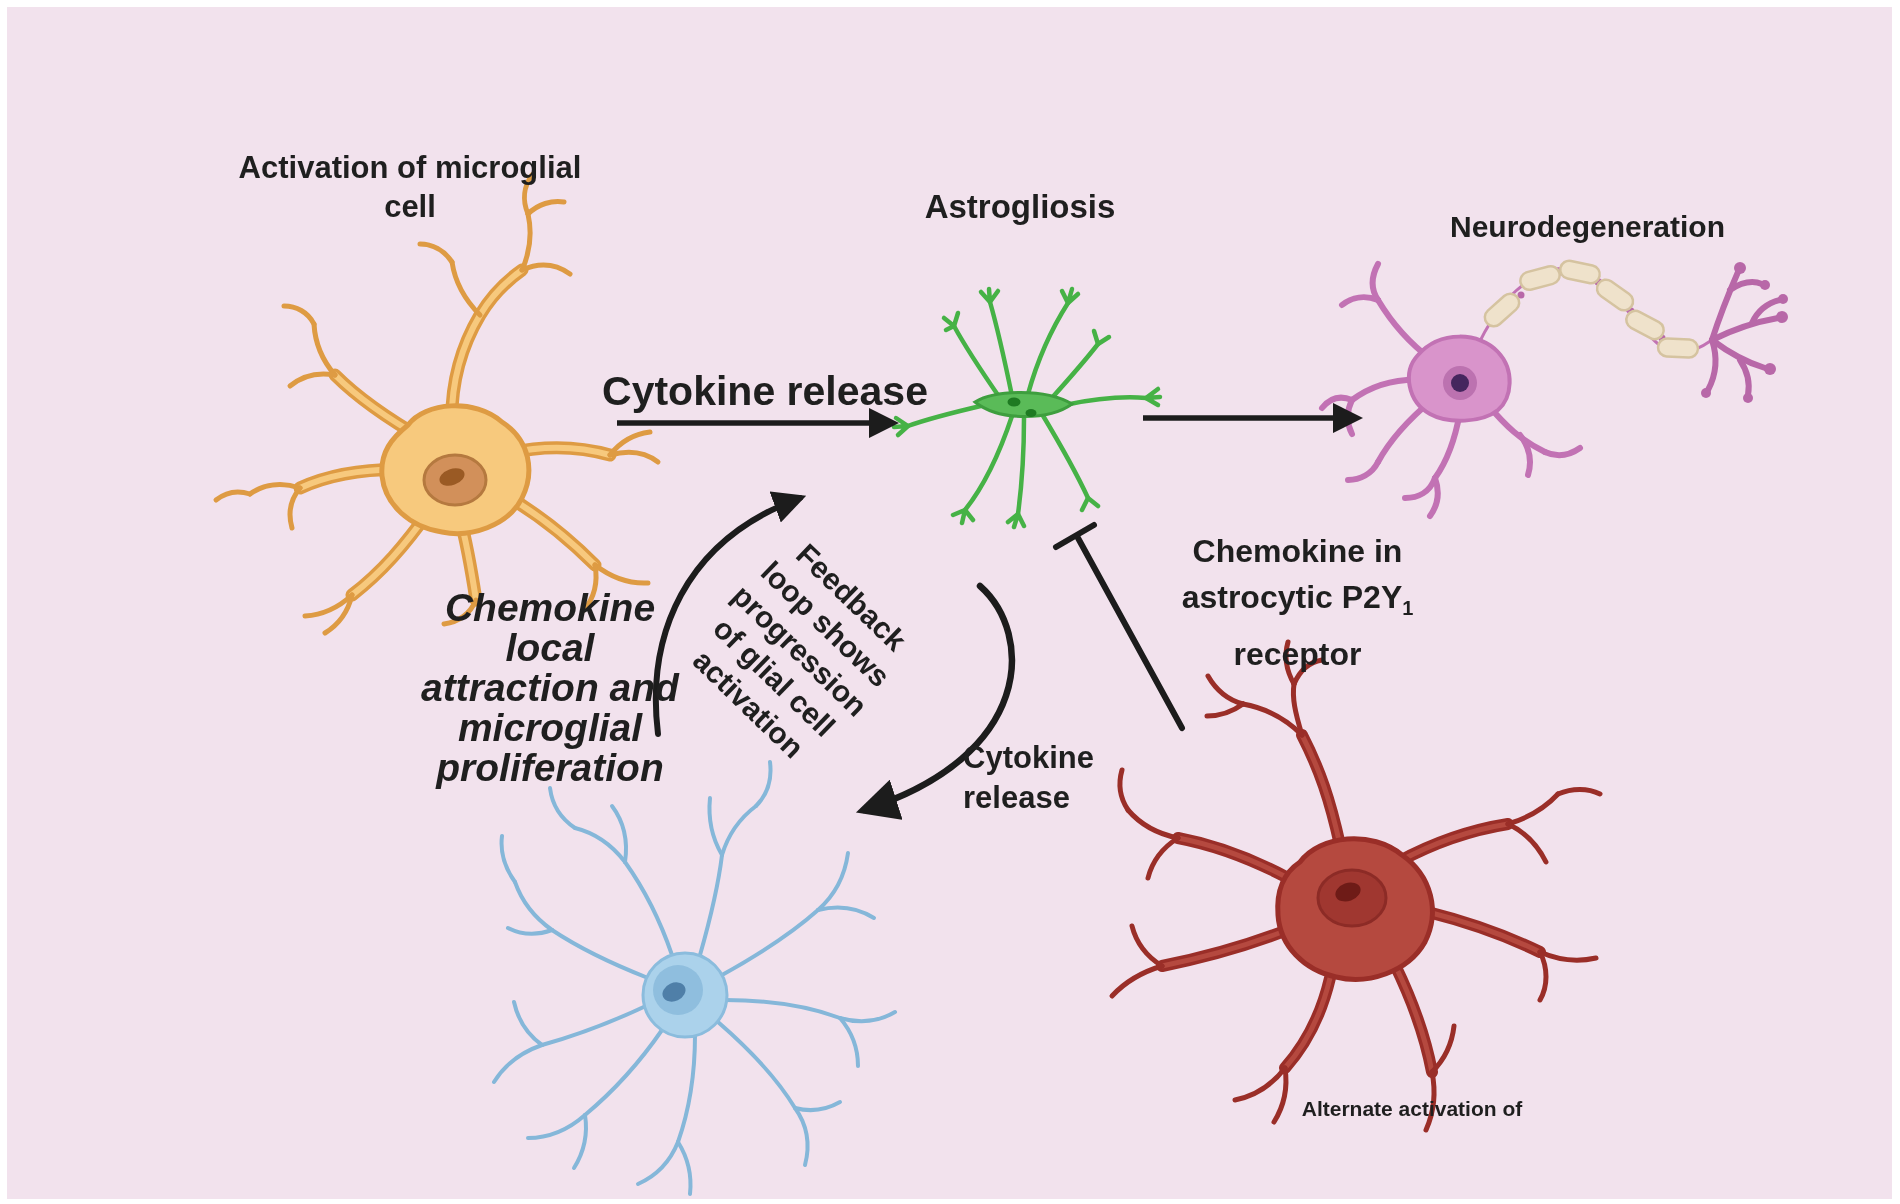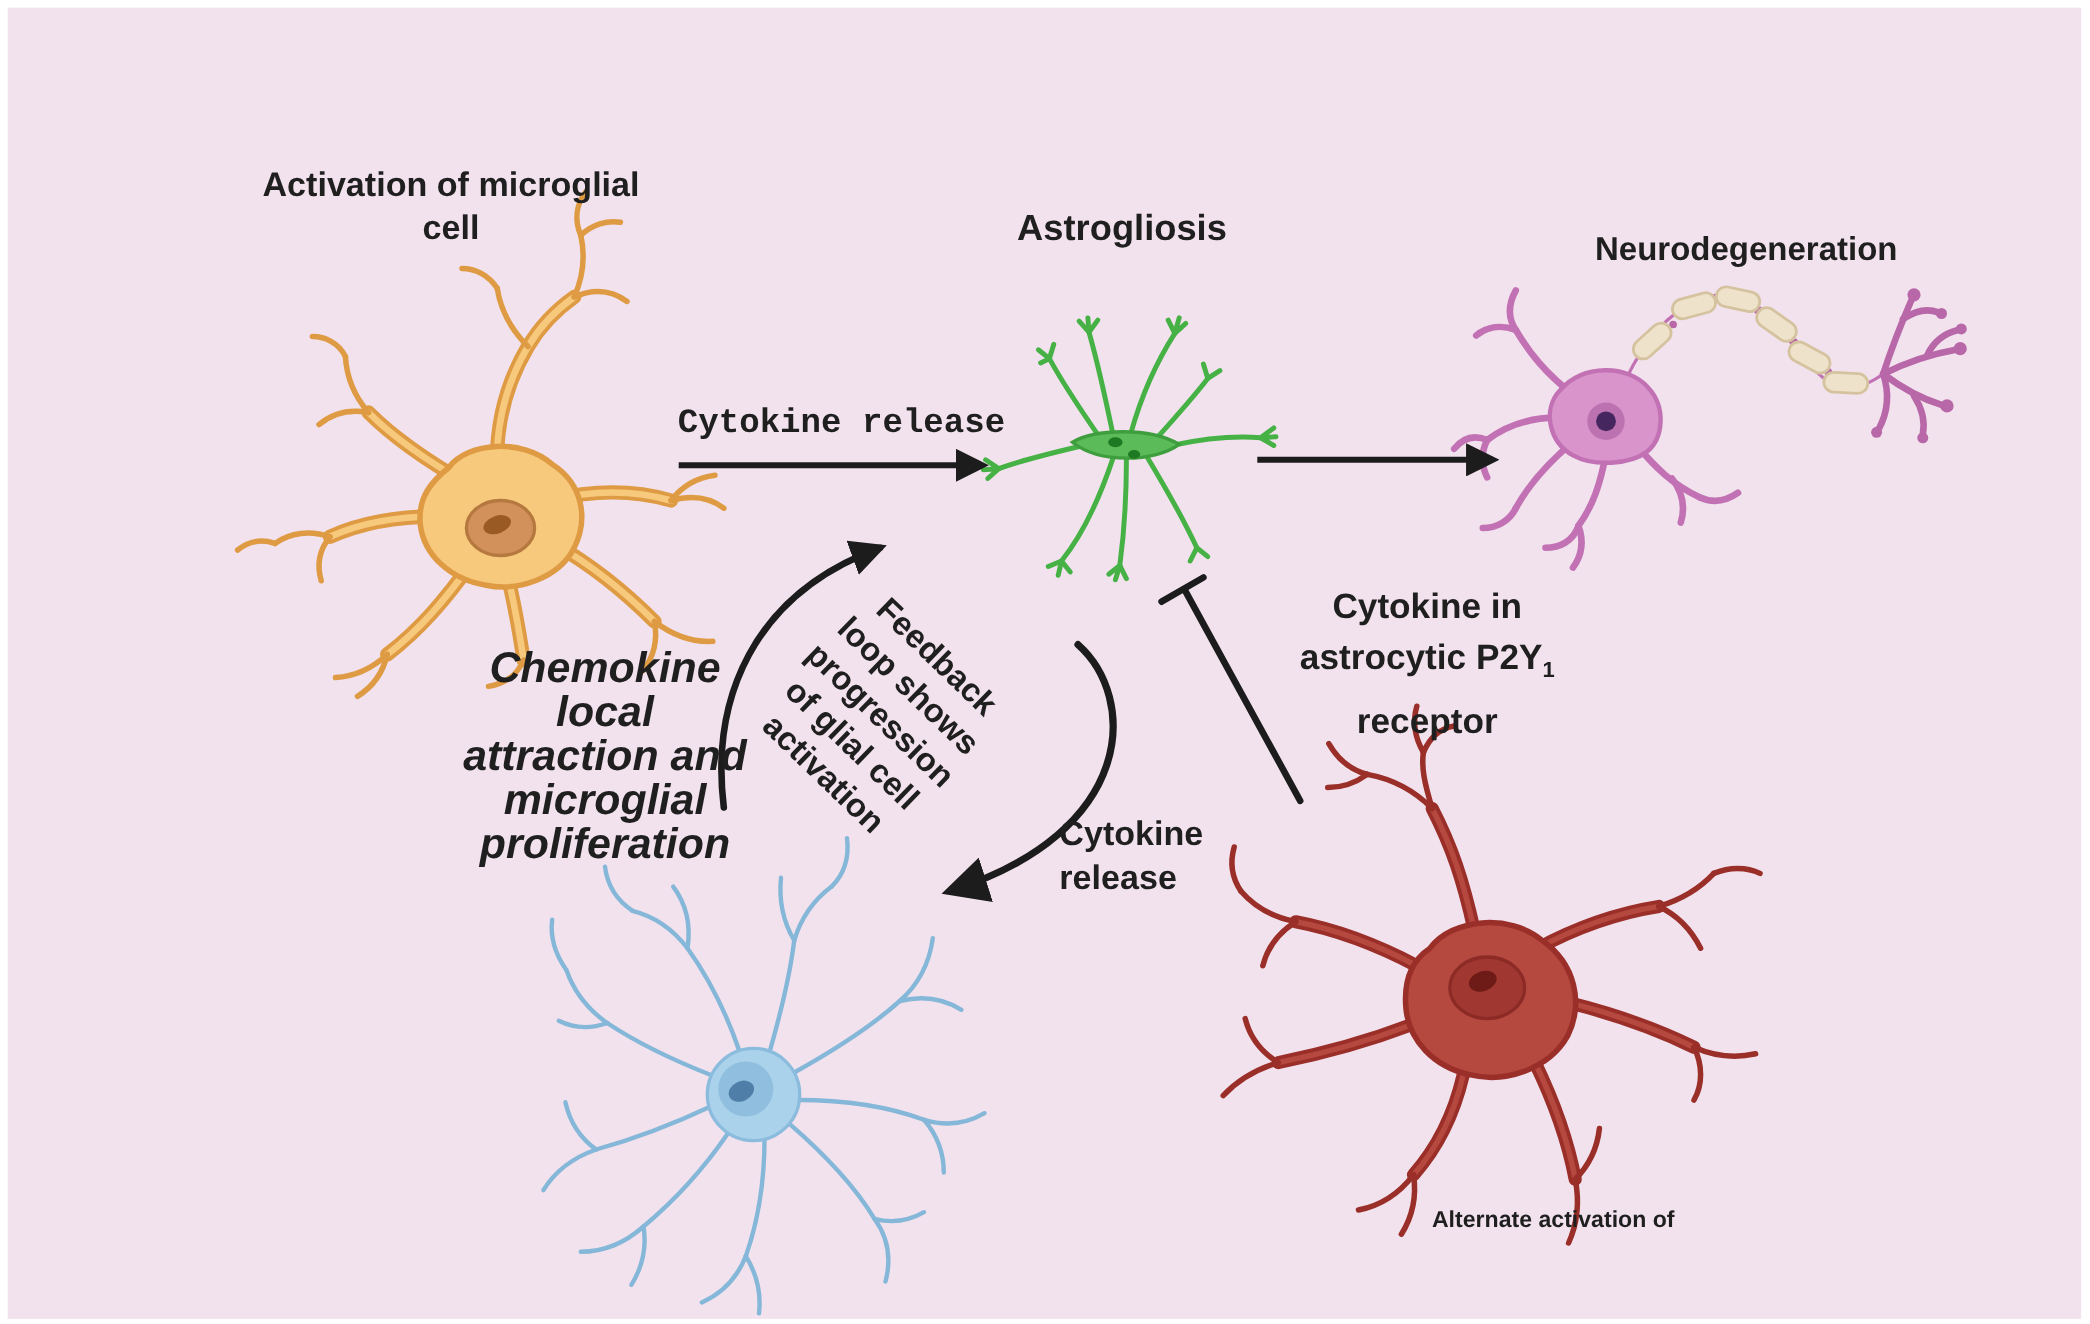--- a/index.html
+++ b/index.html
@@ -6,21 +6,21 @@
   #canvas{position:relative;width:1900px;height:1204px;background:#ffffff;overflow:hidden;
           font-family:"Liberation Sans",sans-serif;}
   #panel{position:absolute;left:7px;top:7px;width:1885px;height:1192px;background:#f2e2ed;}
   #art{position:absolute;left:0;top:0;width:1900px;height:1204px;}
   .label{position:absolute;color:#1f1f1f;font-weight:600;}
   .label span{display:block;}
   .center{text-align:center;}
   #lbl-activation{left:205px;top:148px;width:410px;font-size:31px;line-height:39px;}
   #lbl-astrogliosis{left:860px;top:188px;width:320px;font-size:33px;}
   #lbl-neurodegeneration{left:1415px;top:210px;width:345px;font-size:30px;}
-  #lbl-cytokine-top{left:600px;top:368px;width:330px;font-size:31px;font-family:Liberation Mono, monospace;}
+  #lbl-cytokine-top{left:600px;top:368px;width:330px;font-size:41px;}
   #lbl-feedback{left:655px;top:558px;width:290px;font-size:30px;line-height:37px;
                 transform:rotate(44deg);}
   #lbl-chemokine{left:400px;top:588px;width:300px;font-size:39px;line-height:40px;font-style:italic;}
   #lbl-cytokine-loop{left:963px;top:714px;width:220px;font-size:31px;line-height:40px;text-align:left;margin-top:24px;}
   #lbl-p2y{left:1125px;top:528px;width:345px;font-size:32px;line-height:46px;}
   #lbl-p2y sub{font-size:20px;}
   #lbl-alternate{left:1212px;top:1088px;width:400px;font-size:21px;line-height:41px;}
 </style>
 </head>
 <body>
@@ -296,21 +296,21 @@
     <span>microglial</span>
     <span>proliferation</span>
   </div>
 
   <div class="label" id="lbl-cytokine-loop">
     <span>Cytokine</span>
     <span>release</span>
   </div>
 
   <div class="label center" id="lbl-p2y">
-    <span>Cytokine in</span>
+    <span>Chemokine in</span>
     <span><span style="display:inline">astrocytic P2Y</span><sub>1</sub></span>
     <span>receptor</span>
   </div>
 
   <div class="label center" id="lbl-alternate">
     <span>Alternate activation of</span>
   </div>
 </div>
 
 </body></html>

